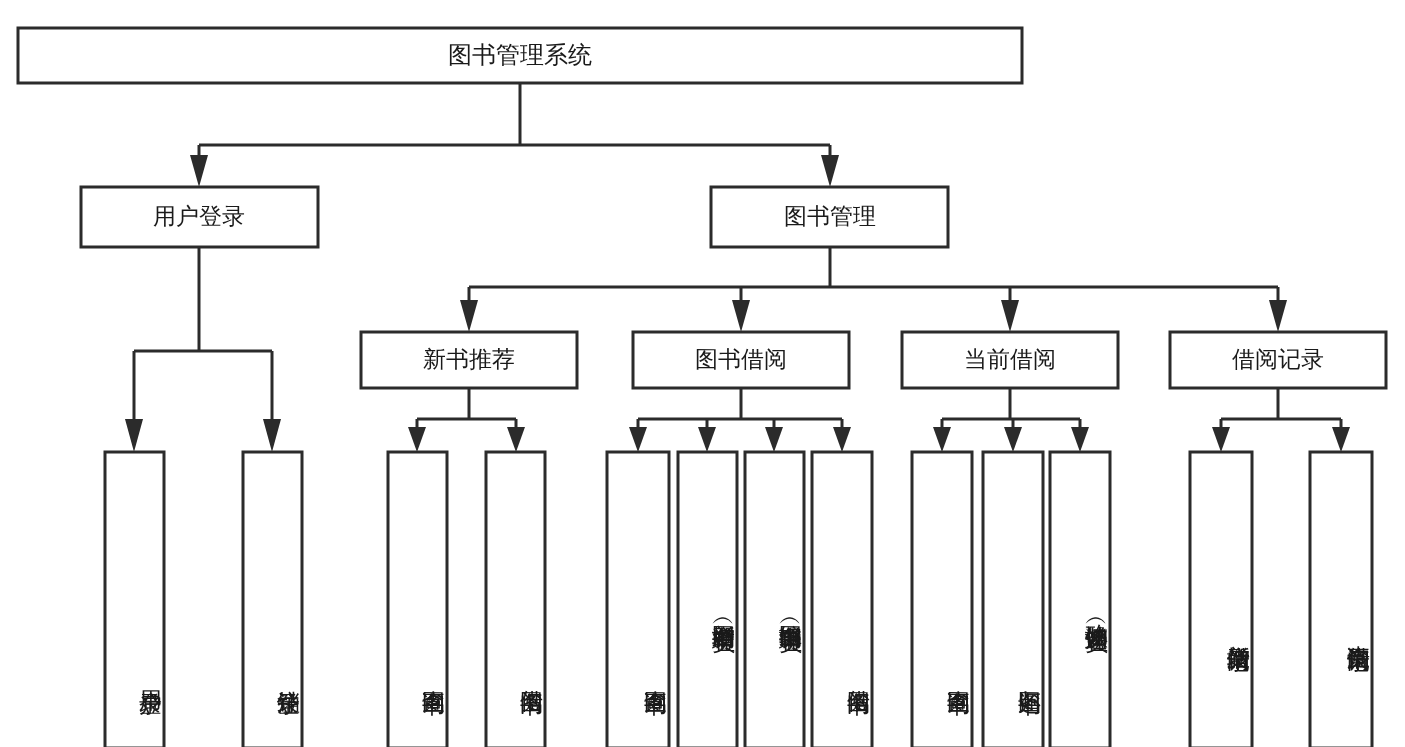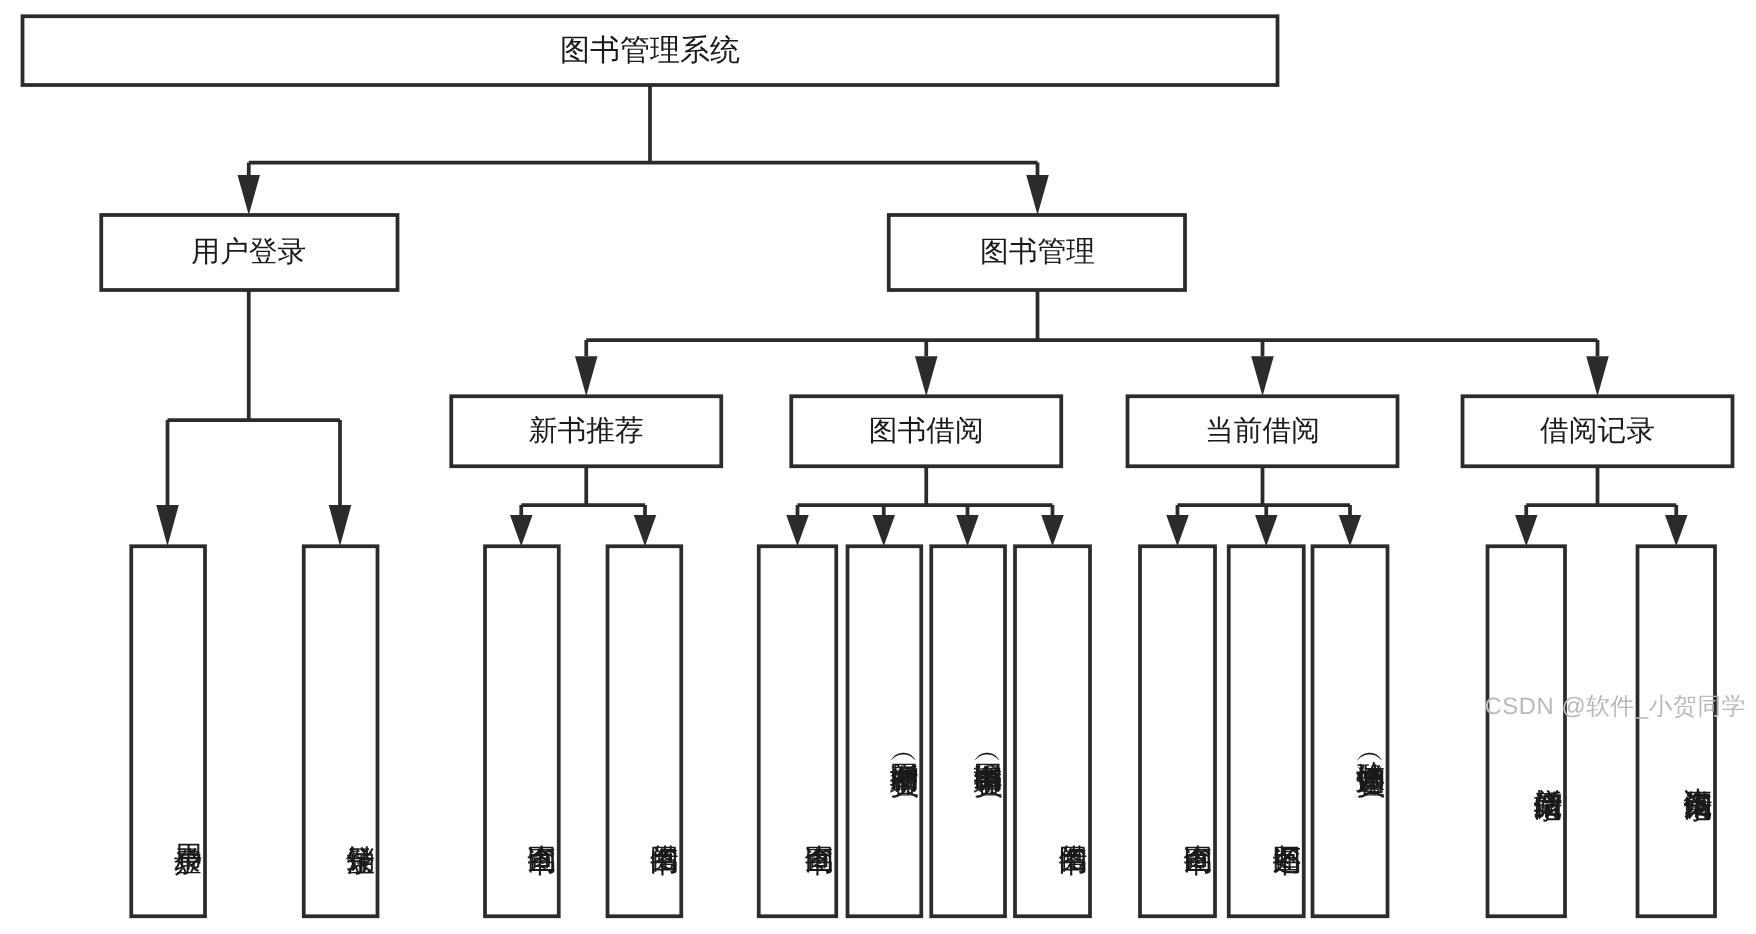--- a/index.html
+++ b/index.html
@@ -10,20 +10,21 @@
   body {
     width: 1405px;
     height: 747px;
     font-family: "Liberation Sans", "DejaVu Sans", sans-serif;
     overflow: hidden;
   }
   #diagram-root {
     position: relative;
     width: 1405px;
     height: 584px;
+    margin-top: 15px;
   }
   svg.flowchart {
     display: block;
     width: 1405px;
     height: 747px;
   }
   .node-box {
     fill: #ffffff;
     stroke: #2b2b2b;
     stroke-width: 3;
@@ -215,15 +216,14 @@
   <div class="leaf-label-wrap" style="left:912px; top:437px; width:60px; height:296px; padding-top:74px;">查询图书</div>
 
   <div class="leaf-label-wrap" style="left:983px; top:437px; width:60px; height:296px; padding-top:74px;">归还图书</div>
 
   <div class="leaf-label-wrap" style="left:1050px; top:437px; width:60px; height:296px; padding-top:10px;">确认归还（管理员）</div>
 
   <div class="leaf-label-wrap" style="left:1190px; top:437px; width:62px; height:296px; padding-top:30px;">新增借阅记录</div>
 
   <div class="leaf-label-wrap" style="left:1310px; top:437px; width:62px; height:296px; padding-top:30px;">查询借阅记录</div>
 
-  <div class="watermark">CSDN @软件_小贺同学</div>
 
 </div>
 
 </body></html>

